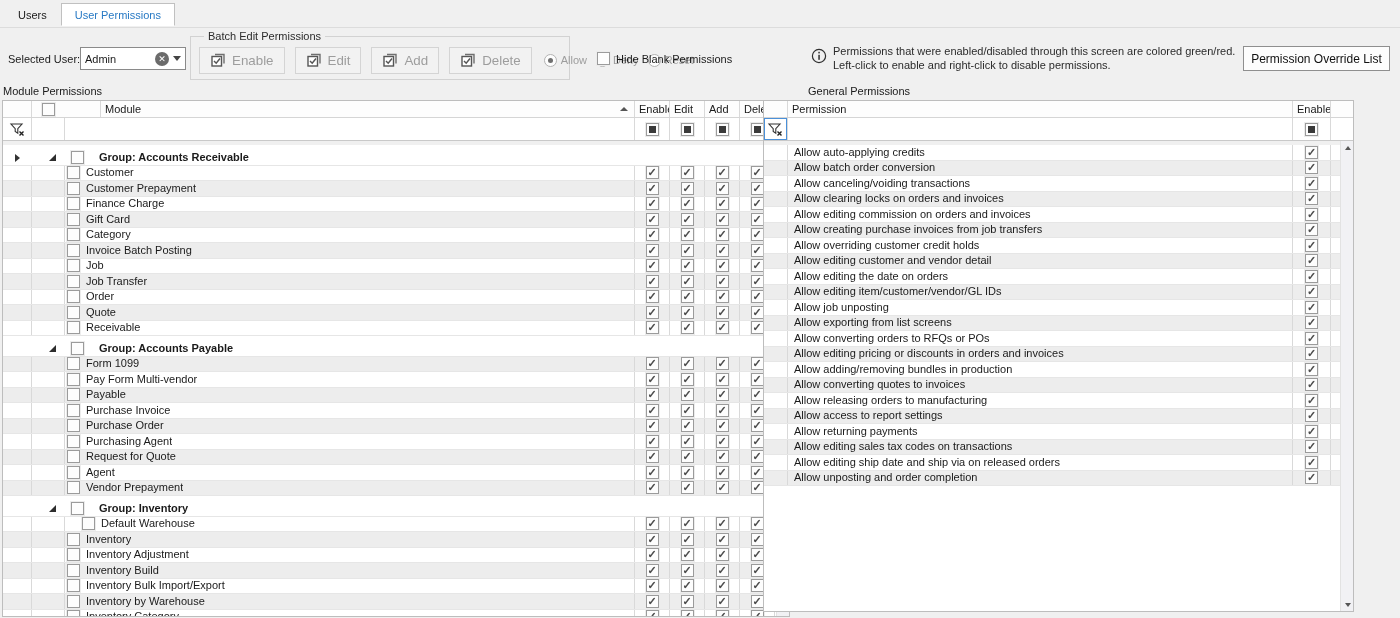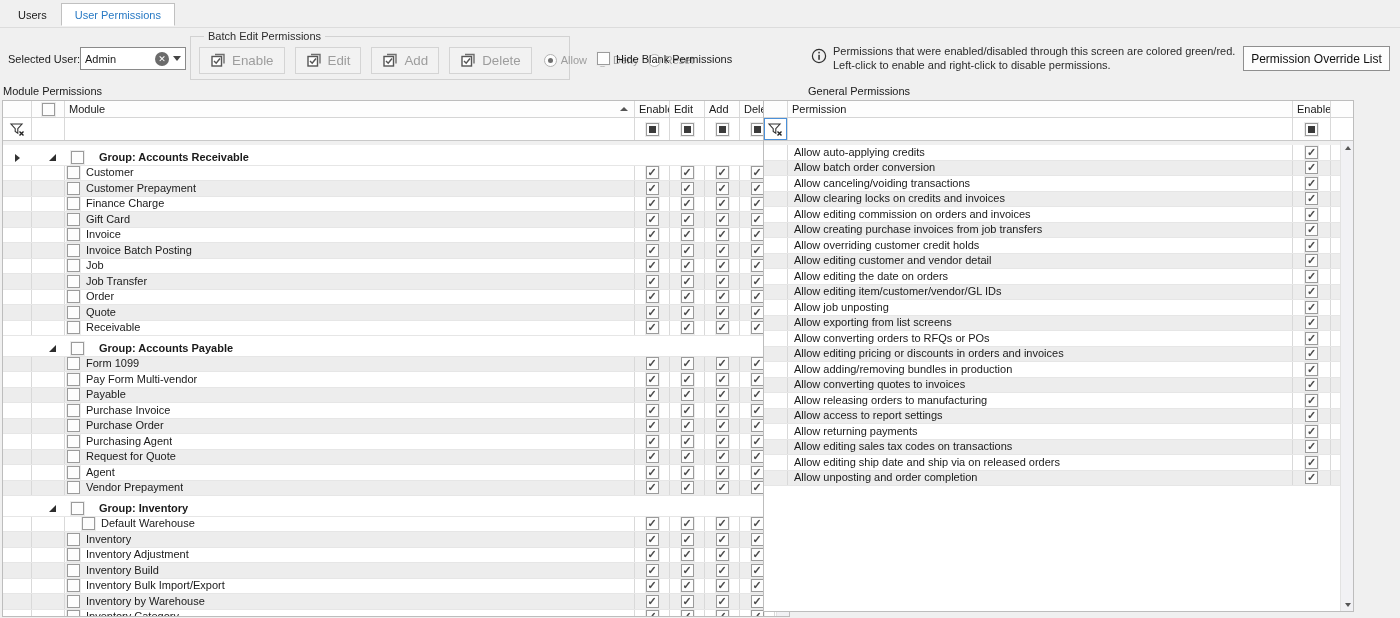--- a/index.html
+++ b/index.html
@@ -52,21 +52,21 @@
   #rtable { left:763px; width:591px; height:512px; }
 
   .hrow, .frow { display:grid; background:#fdfdfd; }
   .lcols { grid-template-columns:28px 33px 570px 35px 35px 35px 35px 1fr; }
   .rcols { grid-template-columns:23px 505px 38px 1fr; }
   .hrow { height:17px; border-bottom:1px solid #d5d5d5; }
   .frow { height:23px; border-bottom:1px solid #c9c9c9; background:#fff; }
   .cell { display:flex; align-items:center; padding:0 4px; overflow:hidden; white-space:nowrap; }
   .bl { border-left:1px solid #d9d9d9; }
   .cent { justify-content:center; padding:0; }
-  .sortcell { justify-content:space-between; }
+  .sortcell { justify-content:space-between;margin-left:36px; }
   .sort-arrow { width:0; height:0; border-left:4px solid transparent; border-right:4px solid transparent;
                 border-bottom:4px solid #555; margin-right:2px; }
   .focuscell { border:1px solid #4a90d9; }
 
   .gbody { position:absolute; left:0; right:13px; top:40px; bottom:0; background:#fff; overflow:hidden; }
   #rtable .gbody { top:40px; }
   .gap { height:4px; background:#f0f0f0; }
 
   .mrow { display:grid; height:15.5px; line-height:15px; border-bottom:1px solid #e6e6e6; background:#fff; }
   .mrow.alt { background:#ededed; }
@@ -312,21 +312,21 @@
         <div class="cell bl cent">
           <span class="cb checked"></span>
         </div>
         <div class="cell bl"></div>
       </div>
       <div class="mrow lcols">
         <div class="cell"></div>
         <div class="cell bl"></div>
         <div class="cell bl" style="padding-left: 2px;">
           <span class="cb"></span>
-          <span class="txt">Invoice</span>
+          <span class="txt">Category</span>
         </div>
         <div class="cell bl cent">
           <span class="cb checked"></span>
         </div>
         <div class="cell bl cent">
           <span class="cb checked"></span>
         </div>
         <div class="cell bl cent">
           <span class="cb checked"></span>
         </div>
@@ -867,21 +867,21 @@
       <div class="mrow rcols">
         <div class="cell"></div>
         <div class="cell bl txt">Allow canceling/voiding transactions</div>
         <div class="cell bl cent">
           <span class="cb checked"></span>
         </div>
         <div class="cell bl"></div>
       </div>
       <div class="mrow rcols alt">
         <div class="cell"></div>
-        <div class="cell bl txt">Allow clearing locks on credits and invoices</div>
+        <div class="cell bl txt">Allow clearing locks on orders and invoices</div>
         <div class="cell bl cent">
           <span class="cb checked"></span>
         </div>
         <div class="cell bl"></div>
       </div>
       <div class="mrow rcols">
         <div class="cell"></div>
         <div class="cell bl txt">Allow editing commission on orders and invoices</div>
         <div class="cell bl cent">
           <span class="cb checked"></span>

